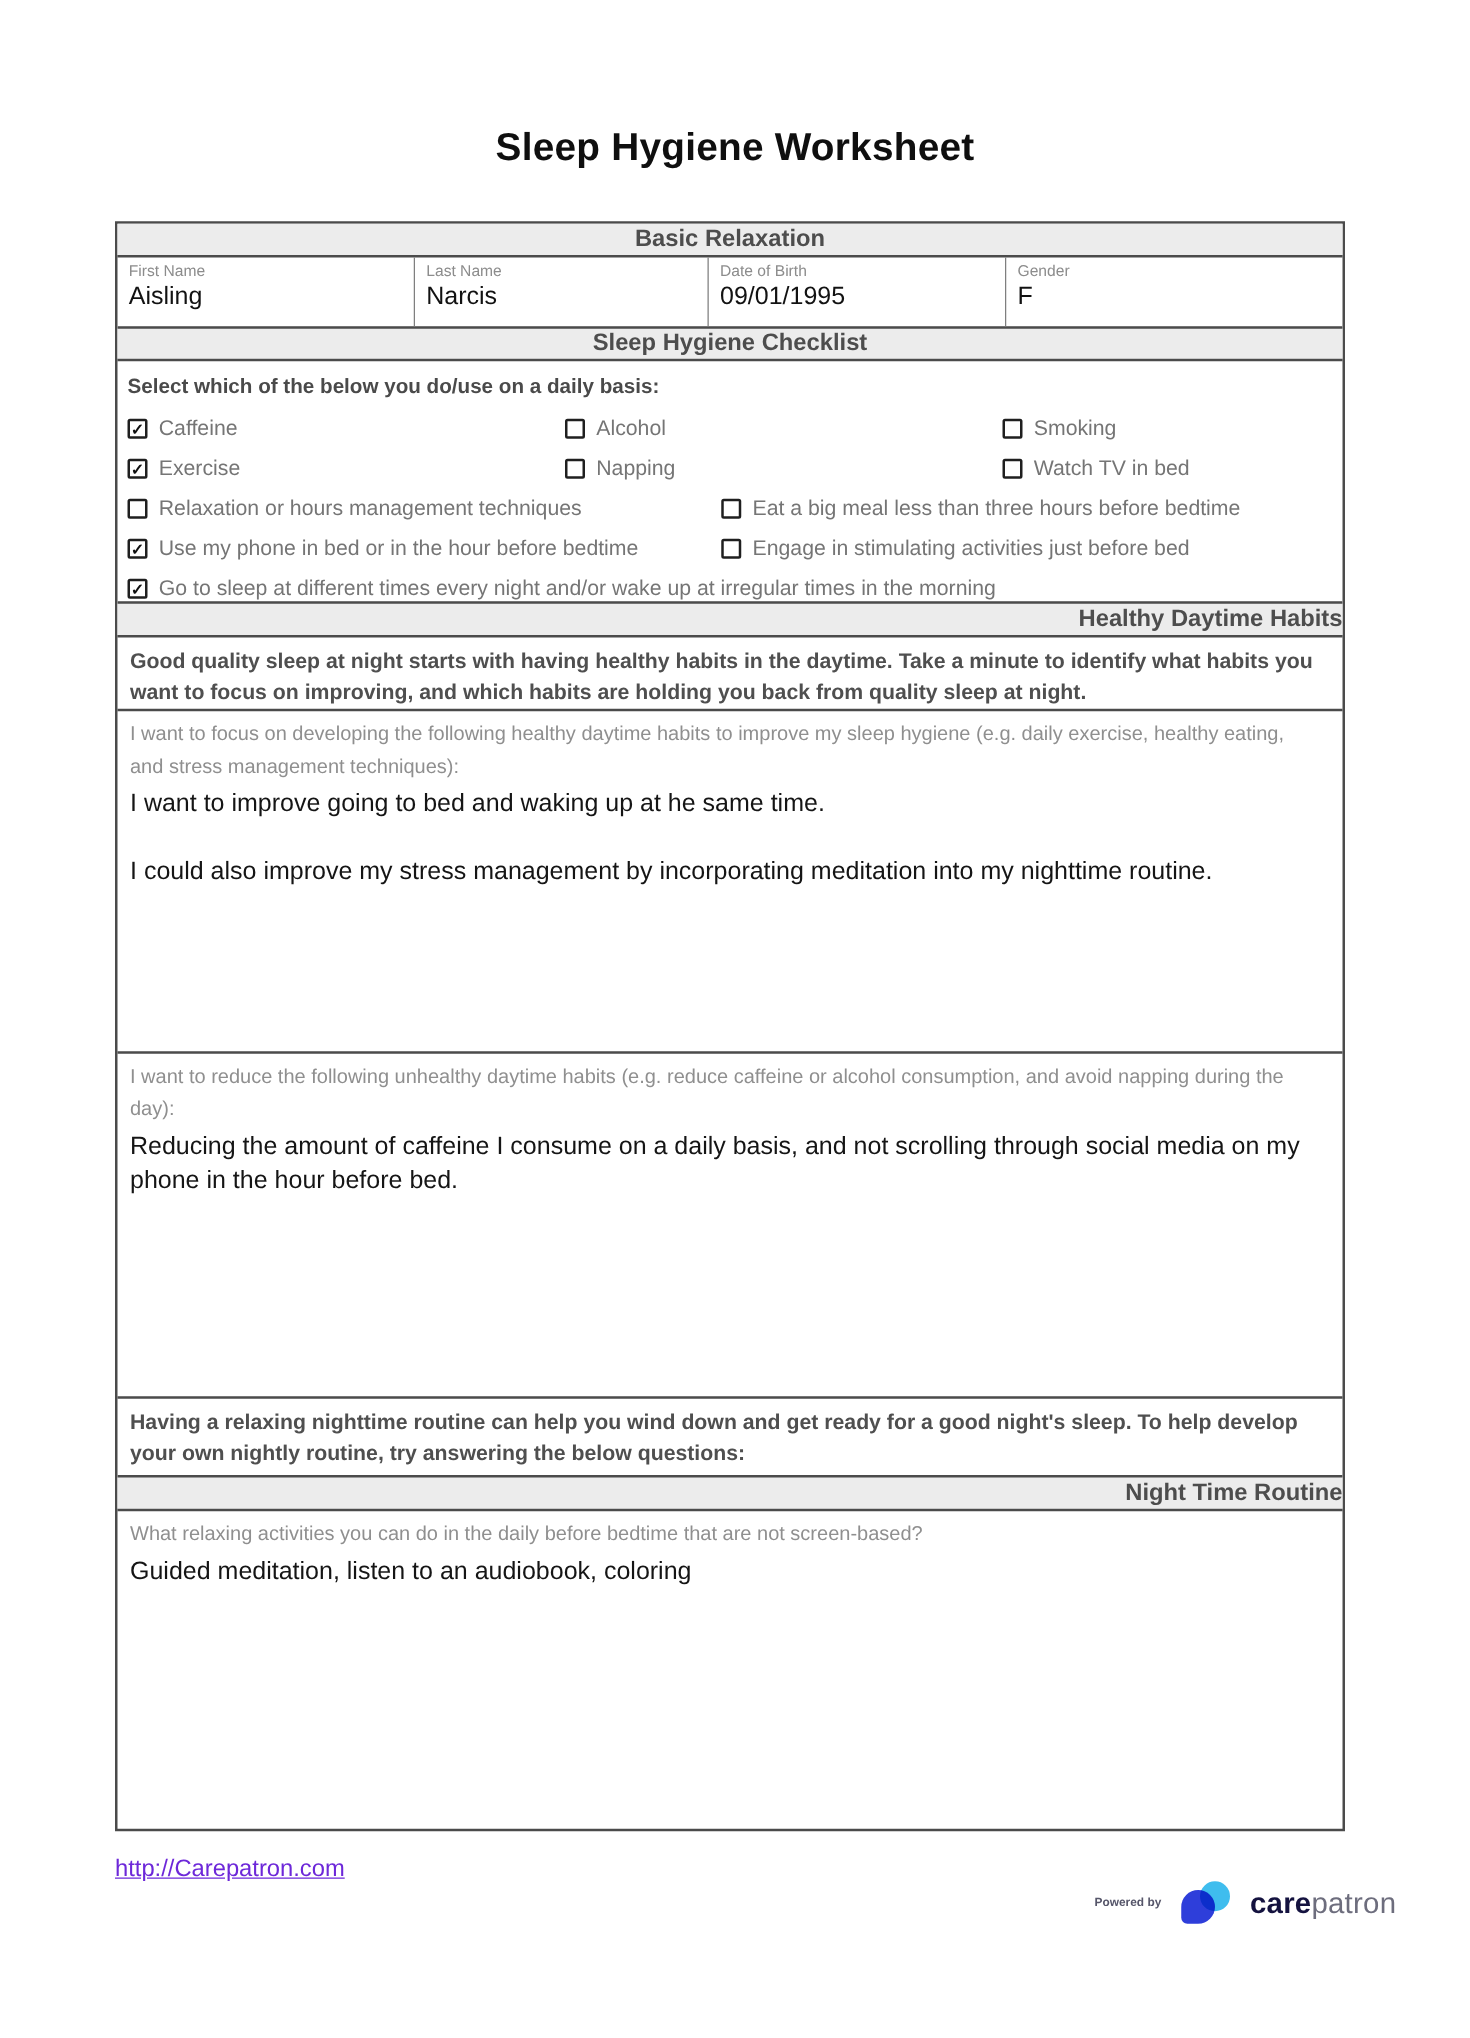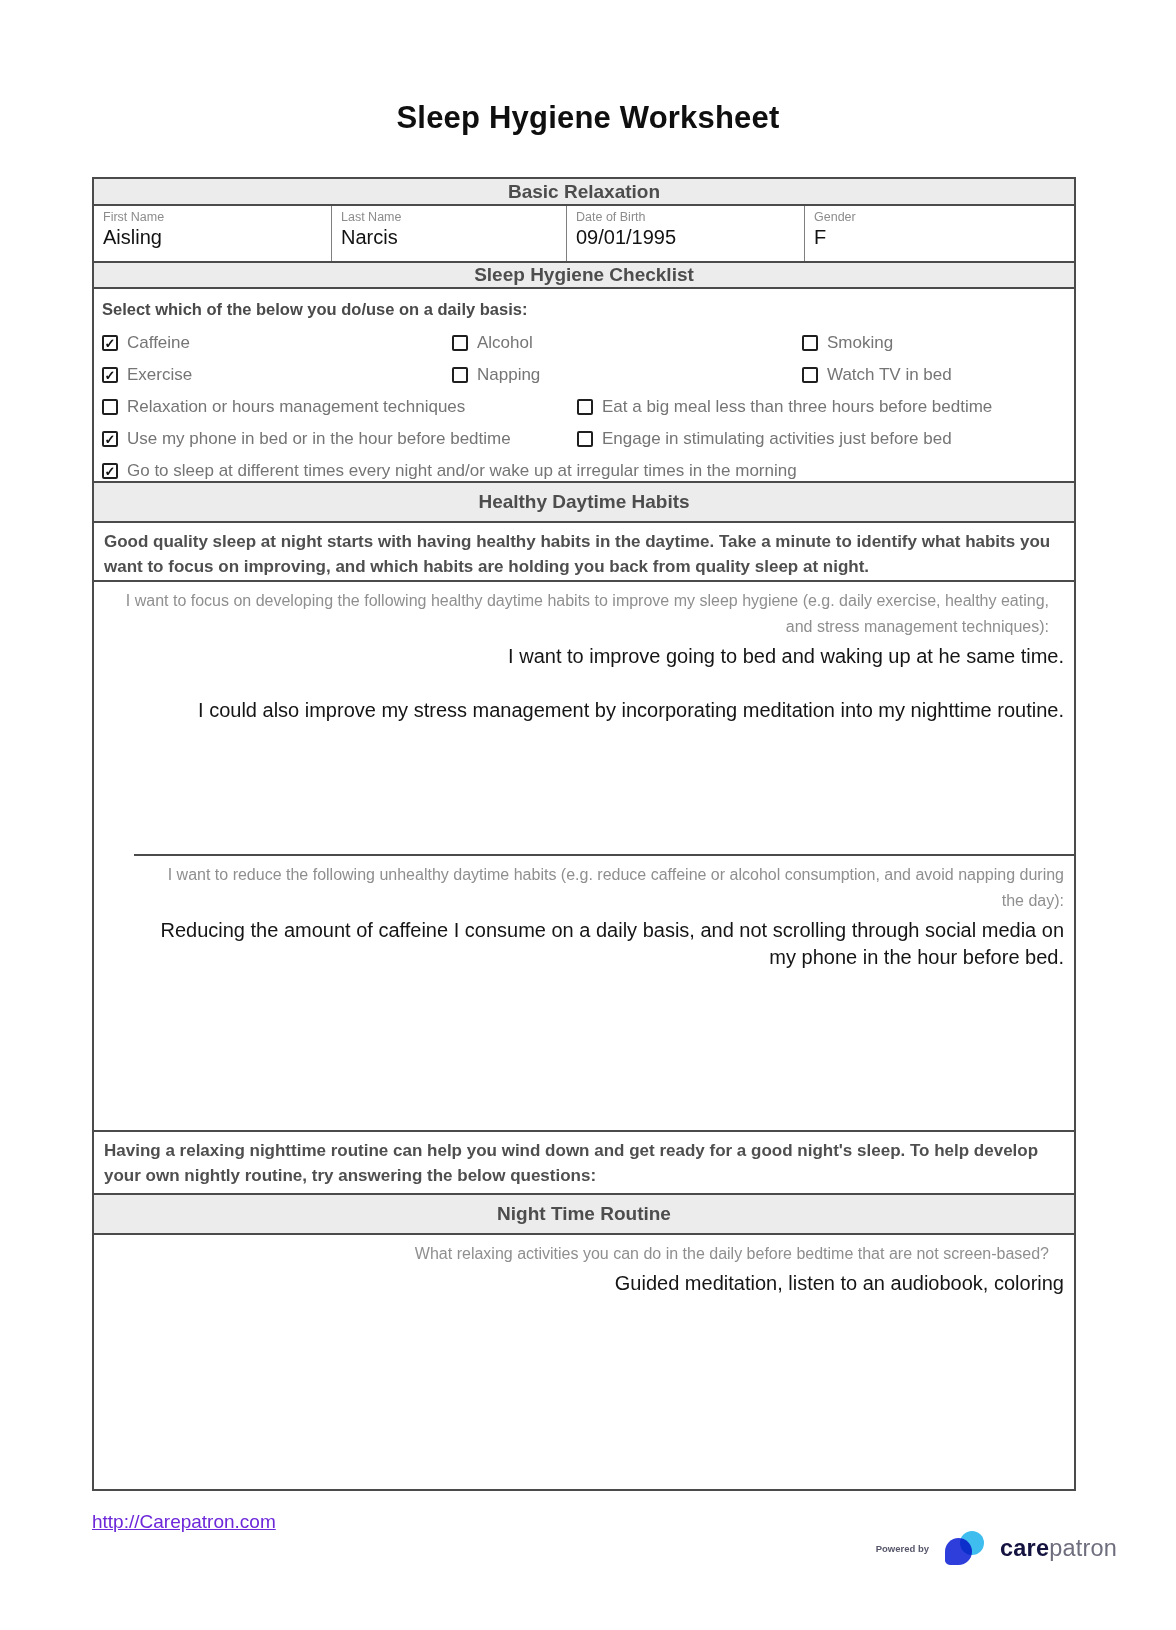--- a/index.html
+++ b/index.html
@@ -37,21 +37,21 @@
   .row:first-child{border-top:none;}
   .sec-header{
     background:var(--header-bg);
     text-align:center;
     font-weight:700;
     font-size:19px;
     color:#4d4d4d;
     display:flex;align-items:center;justify-content:center;
     overflow:hidden;
   }
-  .h25{height:25px;} .h26{height:26px;} .h27{height:40px;}
+  .h25{height:25px;} .h26{height:26px;} .h27{height:27px;justify-content:flex-end;}
   .info-row{
     display:grid;
     grid-template-columns:238px 235px 238px 1fr;
     height:57px;
   }
   .info-cell{padding:4px 9px;overflow:hidden;border-right:1px solid var(--vline);}
   .info-cell:last-child{border-right:none;}
   .f-label{font-size:12.5px;color:#8c8c8c;}
   .f-value{font-size:20px;color:#121212;margin-top:2px;}
   .checklist-cell{height:194px;padding:8px 8px 0;overflow:hidden;}
@@ -65,22 +65,22 @@
     border:2px solid #1f1f1f;border-radius:2px;background:#fff;
     display:flex;align-items:center;justify-content:center;
   }
   .box.checked::after{content:"✓";font-size:13px;font-weight:700;color:#101010;line-height:1;}
   .chk-label{font-size:17px;color:#757575;white-space:nowrap;}
   .intro-cell{
     padding:7px 10px;font-weight:700;color:#4f4f4f;
     font-size:17px;line-height:1.45;overflow:hidden;
   }
   .h59{height:59px;} .h63{height:63px;}
-  .q-cell{padding:6px 10px;overflow:hidden;text-align:right;}
-  .h274{height:274px;} .h276{height:276px;margin-left:40px;} .h256{height:256px;}
+  .q-cell{padding:6px 10px;overflow:hidden;}
+  .h274{height:274px;} .h276{height:276px;} .h256{height:256px;}
   .q-prompt{font-size:16px;color:#8f8f8f;line-height:1.62;max-width:945px;}
   .q-answer{
     font-size:20px;color:#151515;line-height:1.35;
     white-space:pre-wrap;margin-top:3px;
   }
   .footer{
     margin-left:92px;width:1025px;
     display:flex;justify-content:space-between;align-items:flex-start;
     margin-top:14px;
   }

